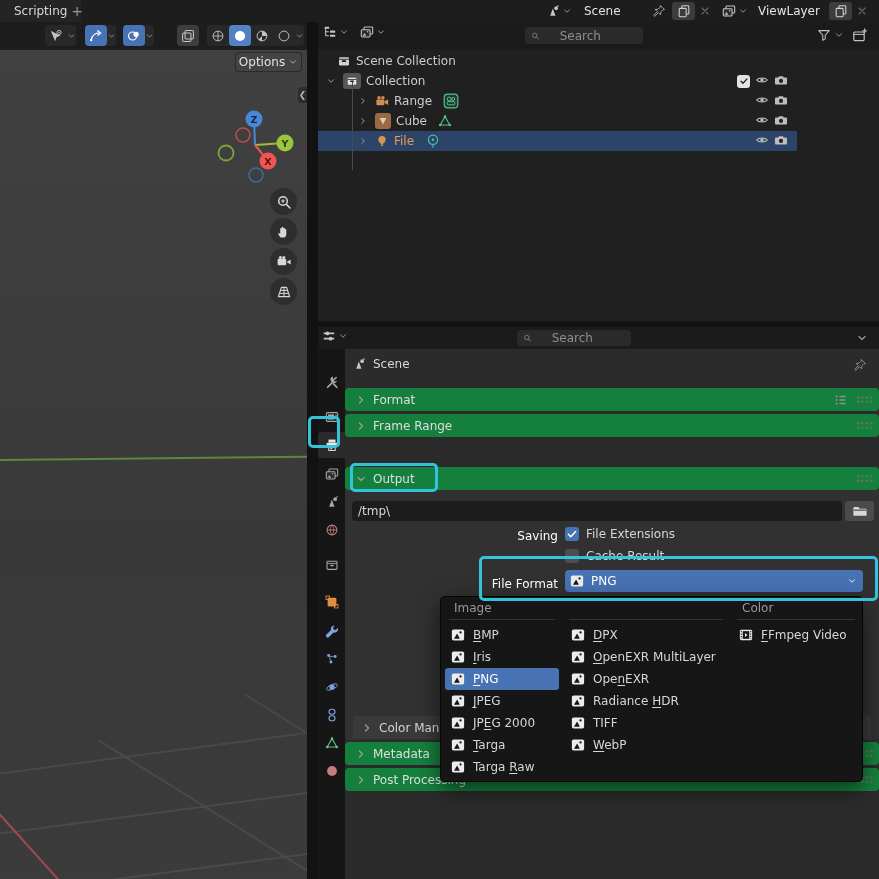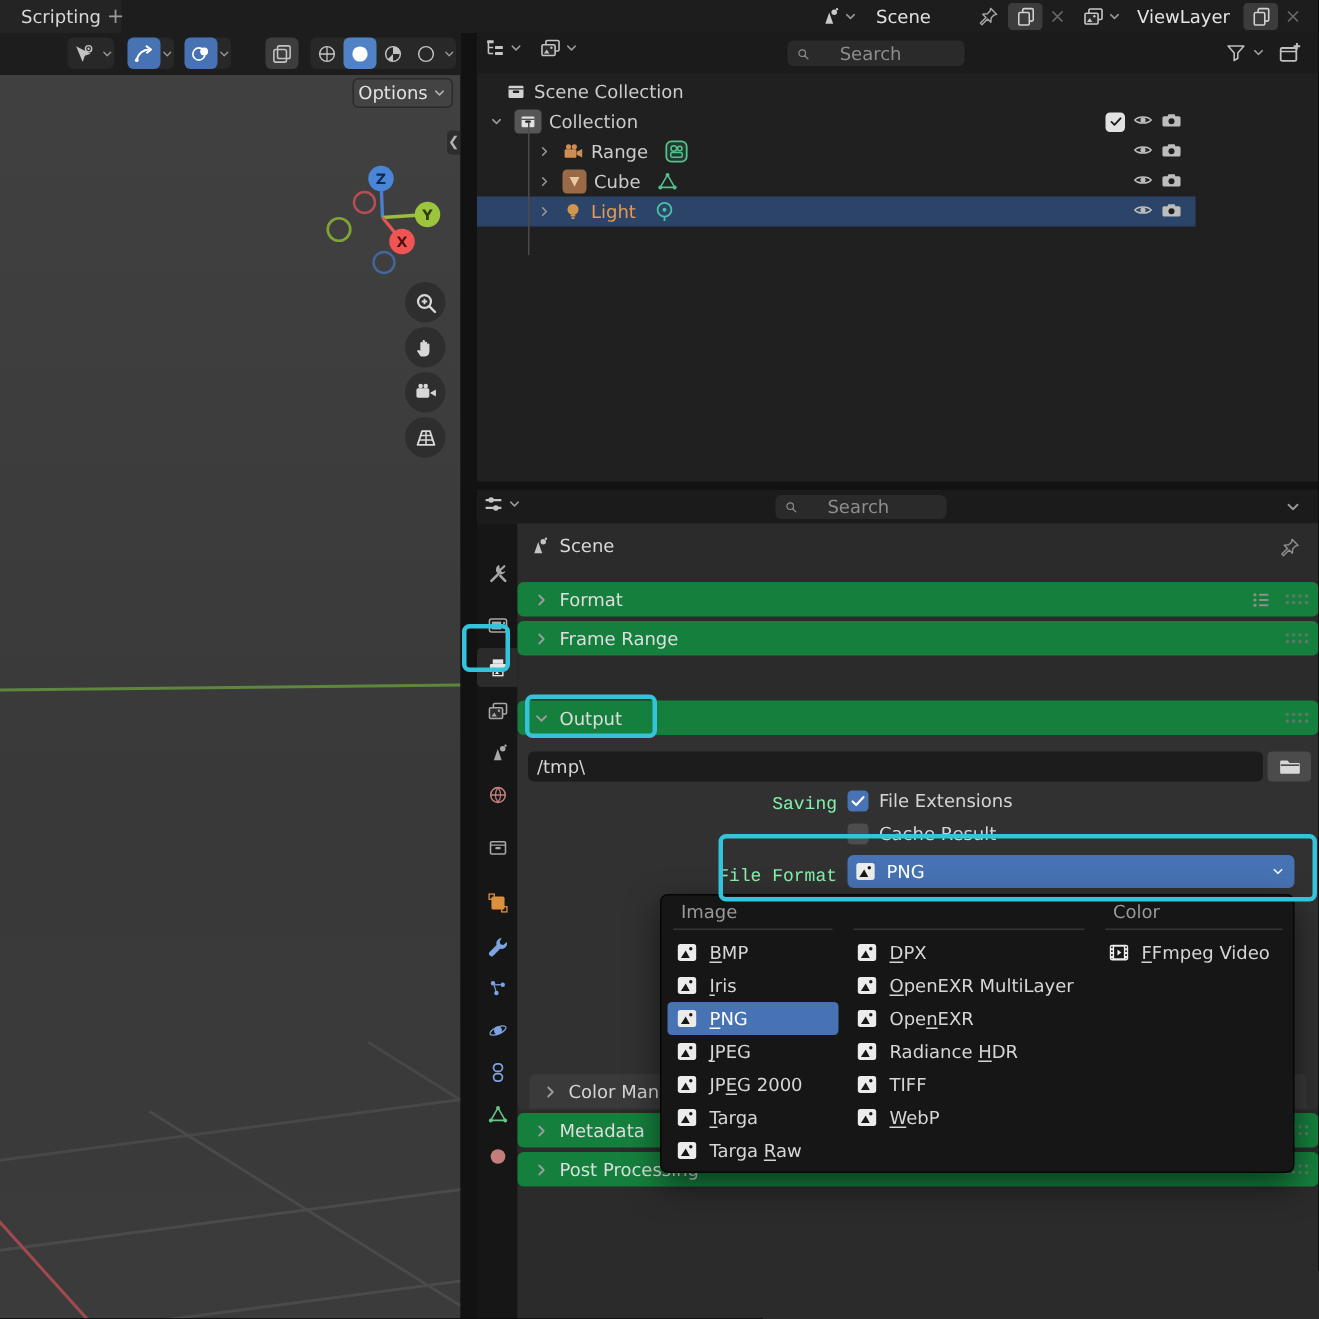--- a/index.html
+++ b/index.html
@@ -48,21 +48,21 @@
   .pmain{left:27px;top:22px;width:534px;height:530px;background:#2b2b2b;}
   .panel{position:absolute;left:0;width:534px;height:23px;background:#15803d;border-radius:4px;display:flex;align-items:center;gap:6px;padding-left:10px;box-sizing:border-box;color:#dedede;}
   .panel .right{position:absolute;right:6px;display:flex;align-items:center;gap:8px;color:#8f8f8f;}
   .grip{width:17px;height:9px;background:radial-gradient(circle,#757575 1px,transparent 1.3px) 0 0/4.3px 4.5px;opacity:.8;}
   .pbody{position:absolute;left:0;width:534px;background:#313131;border-radius:0 0 4px 4px;}
   .subpanel{position:absolute;left:8px;width:518px;height:23px;background:#3a3a3a;border-radius:4px 4px 0 0;display:flex;align-items:center;gap:6px;padding-left:8px;box-sizing:border-box;}
   .cb{width:14px;height:14px;border-radius:3px;flex:none;display:flex;align-items:center;justify-content:center;}
   .cb.on{background:#4772b3;}
   .cb.off{background:#4d4d4d;}
   .cb.lite{background:#e2e2e2;color:#1c1c1c;}
-  .flabel{position:absolute;width:213px;text-align:right;color:#86efac;font-family:Liberation Mono, monospace;}
+  .flabel{position:absolute;width:213px;text-align:right;color:#ffffff;}
   
   .popup{left:440px;top:596px;width:423px;height:186px;background:#161616;border:1px solid #060606;border-radius:5px;box-shadow:0 8px 22px rgba(0,0,0,.55);z-index:50;box-sizing:border-box;}
   .mcol{position:absolute;top:2px;}
   .mhead{height:18px;display:flex;align-items:center;padding-left:9px;color:#999999;}
   .msep{height:1px;background:#343434;margin:2px 4px 4px 4px;}
   .mitem{height:22px;display:flex;align-items:center;gap:8px;padding-left:6px;border-radius:3px;color:#d6d6d6;}
   .mitem.sel{background:#4772b3;color:#fff;}
   .u{text-decoration:underline;text-underline-offset:2px;}
   
   .anno{border:3px solid #35c3dc;border-radius:5px;z-index:100;pointer-events:none;}
@@ -601,21 +601,21 @@
         </div>
         <div class="orow sel" style="padding-left: 38px;">
           <span class="exp">
             <svg class="ic ic10">
               <use href="#s-chevR"></use>
             </svg>
           </span>
           <svg class="ic ic14" style="color:#d0954e">
             <use href="#s-bulb"></use>
           </svg>
-          <span style="color:#e89a50">Light</span>
+          <span style="color:#e89a50">File</span>
           <span style="margin-left:6px;display:flex">
             <svg class="ic ic" style="color:#4cc0a8">
               <use href="#s-lightdata"></use>
             </svg>
           </span>
           <span class="rtoggles">
             <span><svg class="ic ic14" style="color:#bdbdbd">
                 <use href="#s-eye"></use>
               </svg></span>
             <span><svg class="ic ic14" style="color:#bdbdbd">

